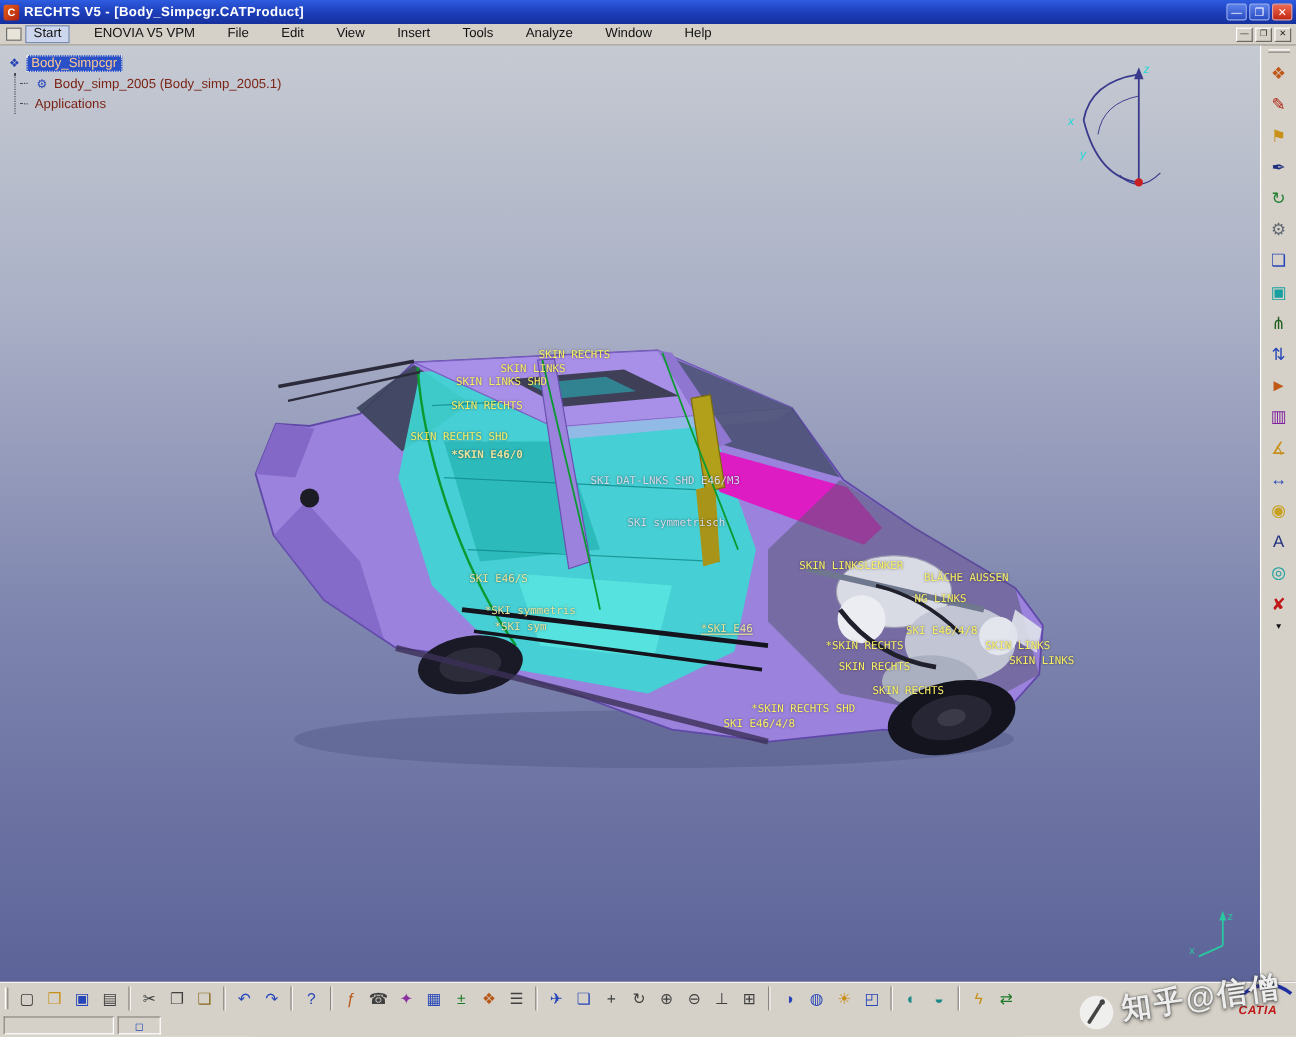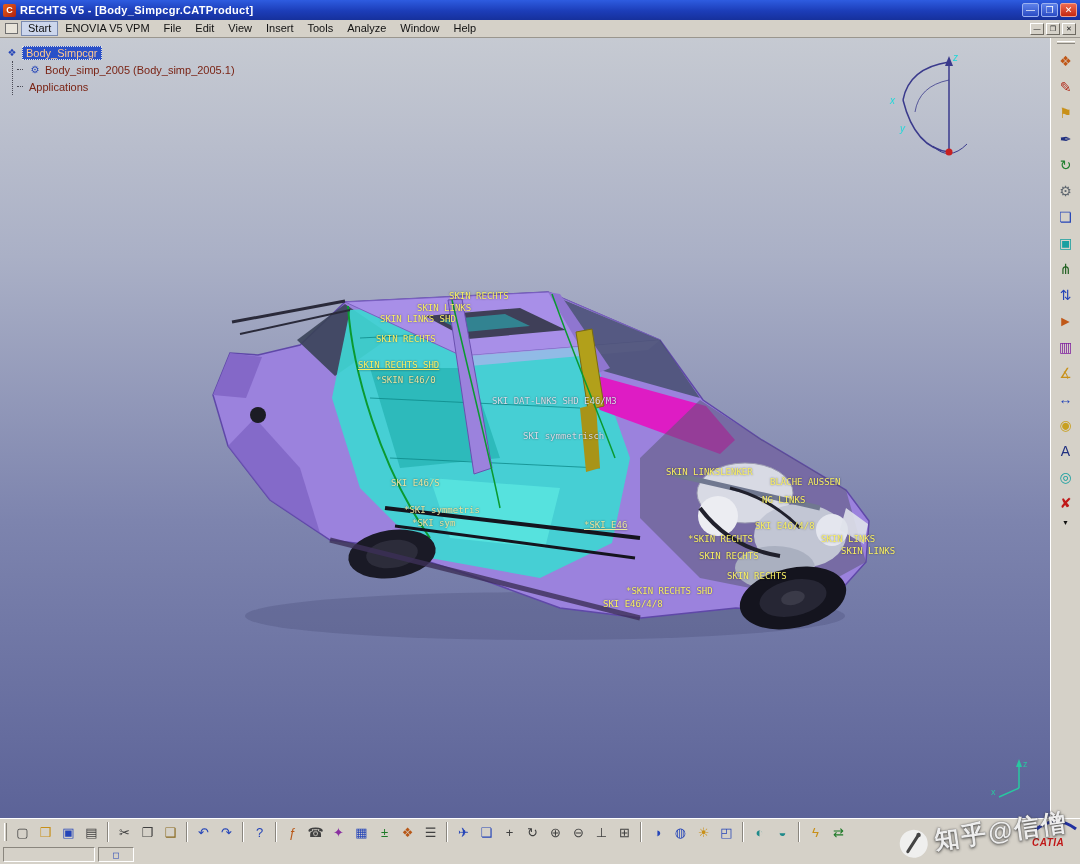--- a/index.html
+++ b/index.html
@@ -90,21 +90,21 @@
     <div class="title-text">RECHTS V5 - [Body_Simpcgr.CATProduct]</div>
     <div class="tb-controls">
       <div class="tb-btn">—</div>
       <div class="tb-btn">❐</div>
       <div class="tb-btn close">✕</div>
     </div>
   </div>
 
   <div class="menubar">
     <div class="mdi-icon"></div>
-    <div id="menu-items" style="display:flex;align-items:center;">
+    <div id="menu-items" style="display:flex;align-items:center;gap:13px;">
         <span class="menu-item selected">Start</span>
         <span class="menu-item">ENOVIA V5 VPM</span>
         <span class="menu-item">File</span>
         <span class="menu-item">Edit</span>
         <span class="menu-item">View</span>
         <span class="menu-item">Insert</span>
         <span class="menu-item">Tools</span>
         <span class="menu-item">Analyze</span>
         <span class="menu-item">Window</span>
         <span class="menu-item">Help</span>
@@ -193,22 +193,22 @@
             <span class="tree-label">Applications</span>
           </div>
         </div>
       </div>
 
       <div id="labels-layer">
           <span class="model-label" style="left: 449px; top: 253px; color: rgb(248, 239, 101);">SKIN RECHTS</span>
           <span class="model-label" style="left: 417px; top: 265px; color: rgb(248, 239, 101);">SKIN LINKS</span>
           <span class="model-label" style="left: 380px; top: 276px; color: rgb(248, 239, 101);">SKIN LINKS SHD</span>
           <span class="model-label" style="left: 376px; top: 296px; color: rgb(248, 239, 101);">SKIN RECHTS</span>
-          <span class="model-label" style="left: 358px; top: 322px; color: rgb(248, 239, 101); text-decoration: underline;">SKIN RECHTS SHD</span>
-          <span class="model-label" style="left: 376px; top: 337px; color: rgb(232, 228, 160);">*SKIN E46/0</span>
+          <span class="model-label" style="left: 342px; top: 322px; color: rgb(248, 239, 101);">SKIN RECHTS SHD</span>
+          <span class="model-label" style="left: 376px; top: 337px; color: rgb(232, 228, 160); font-weight: bold;">*SKIN E46/0</span>
           <span class="model-label" style="left: 492px; top: 358px; color: rgb(216, 220, 232);">SKI DAT-LNKS SHD E46/M3</span>
           <span class="model-label" style="left: 523px; top: 393px; color: rgb(216, 220, 232);">SKI symmetrisch</span>
           <span class="model-label" style="left: 352px; top: 440px; color: rgb(232, 228, 160); padding-left: 39px;">SKI E46/S</span>
           <span class="model-label" style="left: 404px; top: 467px; color: rgb(232, 228, 160);">*SKI symmetris</span>
           <span class="model-label" style="left: 412px; top: 480px; color: rgb(232, 228, 160);">*SKI sym</span>
           <span class="model-label" style="left: 666px; top: 429px; color: rgb(248, 239, 101);">SKIN LINKSLENKER</span>
           <span class="model-label" style="left: 770px; top: 439px; color: rgb(248, 239, 101);">BLÄCHE AUSSEN</span>
           <span class="model-label" style="left: 762px; top: 457px; color: rgb(248, 239, 101);">NG LINKS</span>
           <span class="model-label" style="left: 584px; top: 482px; color: rgb(232, 228, 160); text-decoration: underline;">*SKI E46</span>
           <span class="model-label" style="left: 755px; top: 483px; color: rgb(248, 239, 101);">SKI E46/4/8</span>

